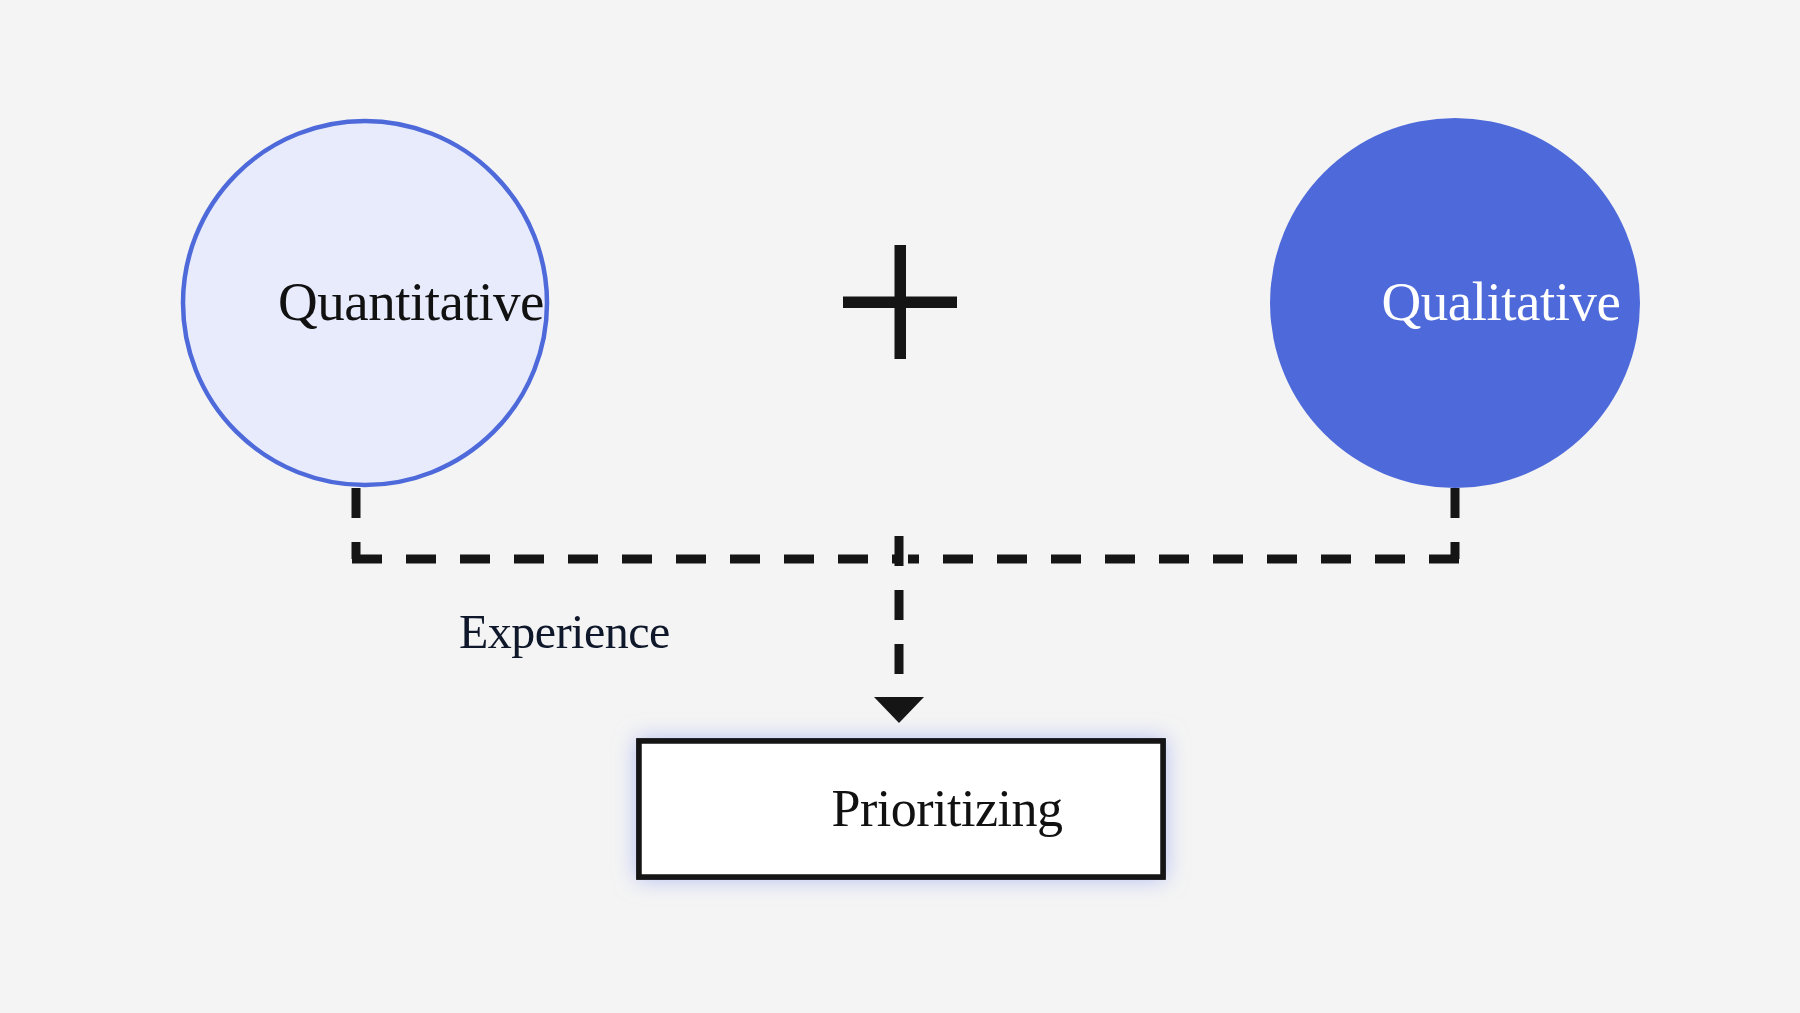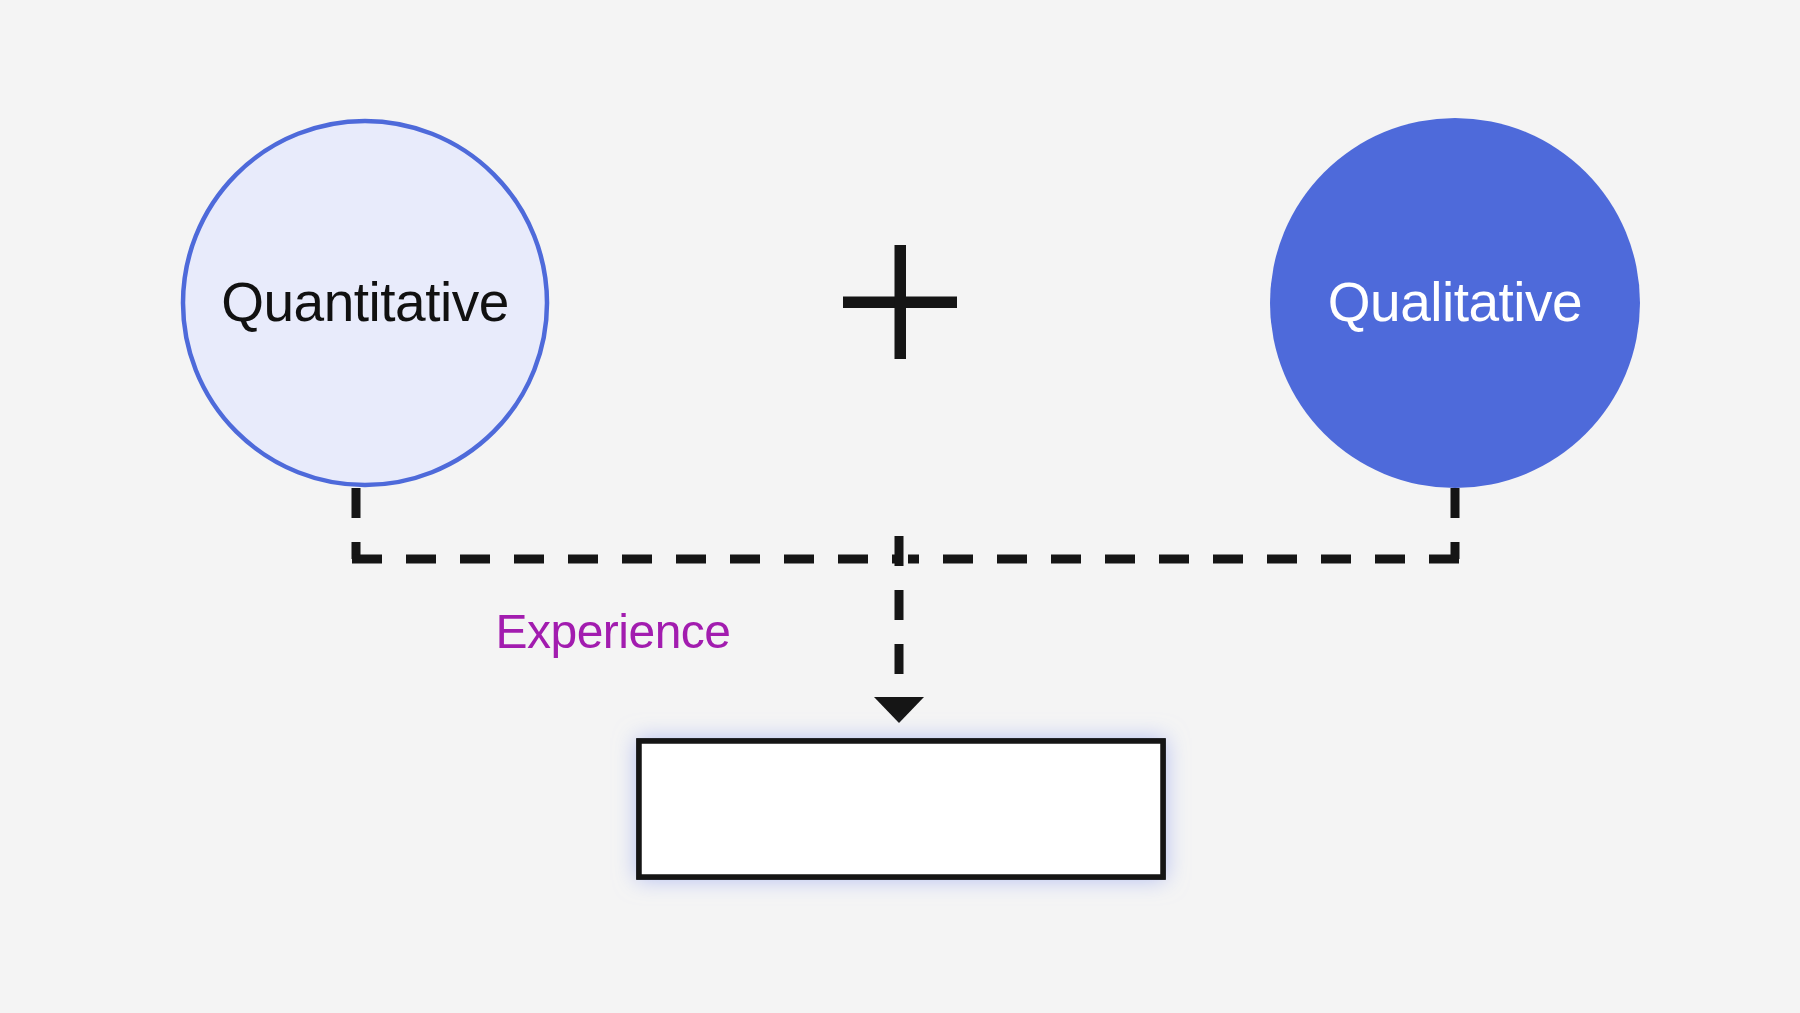--- a/index.html
+++ b/index.html
@@ -23,24 +23,25 @@
   #diagram-svg {
     position: absolute;
     left: 0;
     top: 0;
     width: 1800px;
     height: 1013px;
   }
   .node-label {
     position: absolute;
     white-space: nowrap;
-    font-family: Liberation Sans, sans-serif;
+    font-family: Liberation Serif, serif;
     font-weight: 400;
     letter-spacing: -0.5px;
     pointer-events: none;
+    padding-left: 46px;
   }
   #label-quantitative {
     left: 0;
     top: 270px;
     width: 730px;
     text-align: center;
     font-size: 55px;
     color: #111111;
   }
   #label-qualitative {
@@ -48,23 +49,23 @@
     top: 270px;
     width: 730px;
     text-align: center;
     font-size: 55px;
     color: #ffffff;
   }
   #label-experience {
     left: 413px;
     top: 604px;
     width: 400px;
-    text-align: center;
+    text-align: left;
     font-size: 48px;
-    color: #a21caf;
+    color: #0f172a;
   }
   #label-intuition {
     left: 995px;
     top: 604px;
     width: 400px;
     text-align: center;
     font-size: 48px;
     color: #1c1c1c;
   }
   #label-prioritizing {
@@ -117,14 +118,15 @@
 
   </svg>
 
   <div class="node-label" id="label-quantitative">Quantitative</div>
 
   <div class="node-label" id="label-qualitative">Qualitative</div>
 
   <div class="node-label" id="label-experience">Experience</div>
 
 
+  <div class="node-label" id="label-prioritizing">Prioritizing</div>
 
 </div>
 
 </body></html>

